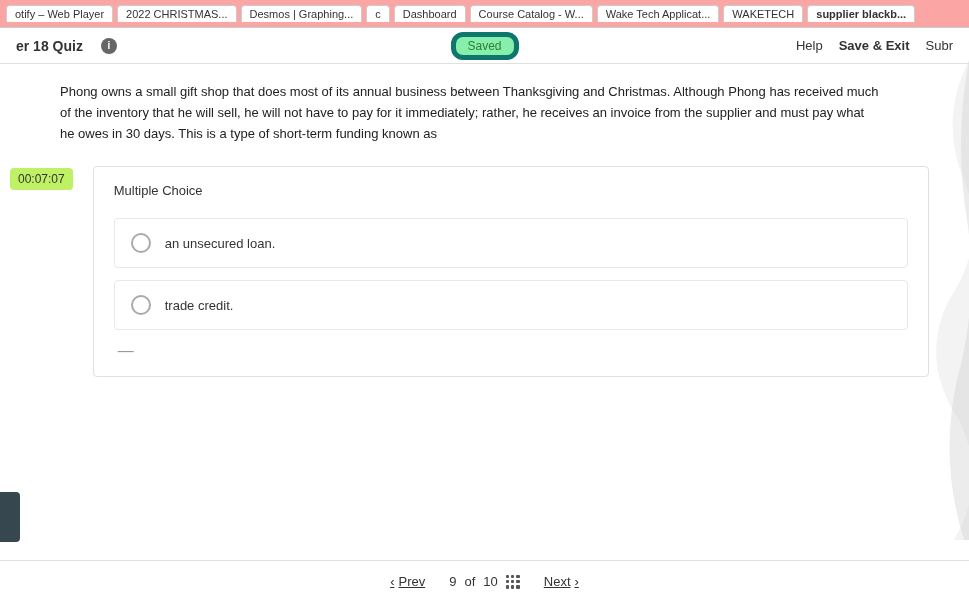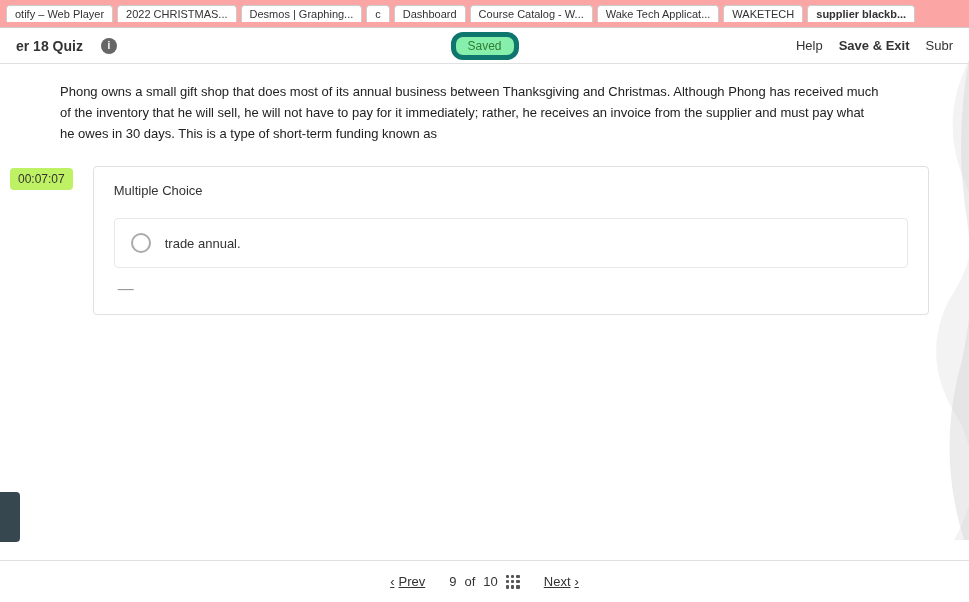--- a/index.html
+++ b/index.html
@@ -268,25 +268,29 @@
 <div class="main-content">
   <p class="question-text">Phong owns a small gift shop that does most of its annual business between Thanksgiving and Christmas. Although Phong has received much of the inventory that he will sell, he will not have to pay for it immediately; rather, he receives an invoice from the supplier and must pay what he owes in 30 days. This is a type of short-term funding known as</p>
 </div>
 
 <div class="question-area" style="padding: 0 40px 0 10px; margin-top: 4px;">
   <div class="timer-box">00:07:07</div>
 
   <div class="question-panel">
     <div class="question-type-label">Multiple Choice</div>
 
-
-
     <div class="answer-option">
       <div class="radio-circle"></div>
-      <span class="answer-text">trade annual.</span>
+      <span class="answer-text">an unsecured loan.</span>
+    </div>
+
+
+    <div class="answer-option">
+      <div class="radio-circle"></div>
+      <span class="answer-text">trade credit.</span>
     </div>
 
     <div style="margin-top: 10px; color: #999; font-size: 16px; padding-left: 4px;">—</div>
   </div>
 </div>
 
 <svg class="decorative-wave" viewBox="0 0 60 480" fill="none" xmlns="http://www.w3.org/2000/svg">
   <path d="M60 0 Q30 60 55 120 Q80 180 40 240 Q10 300 50 360 Q80 420 45 480 L60 480 Z" fill="#e8e8e8" opacity="0.5"></path>
   <path d="M60 0 Q45 80 58 160 Q70 240 48 320 Q30 400 55 480 L60 480 Z" fill="#d0d0d0" opacity="0.4"></path>
 </svg>

